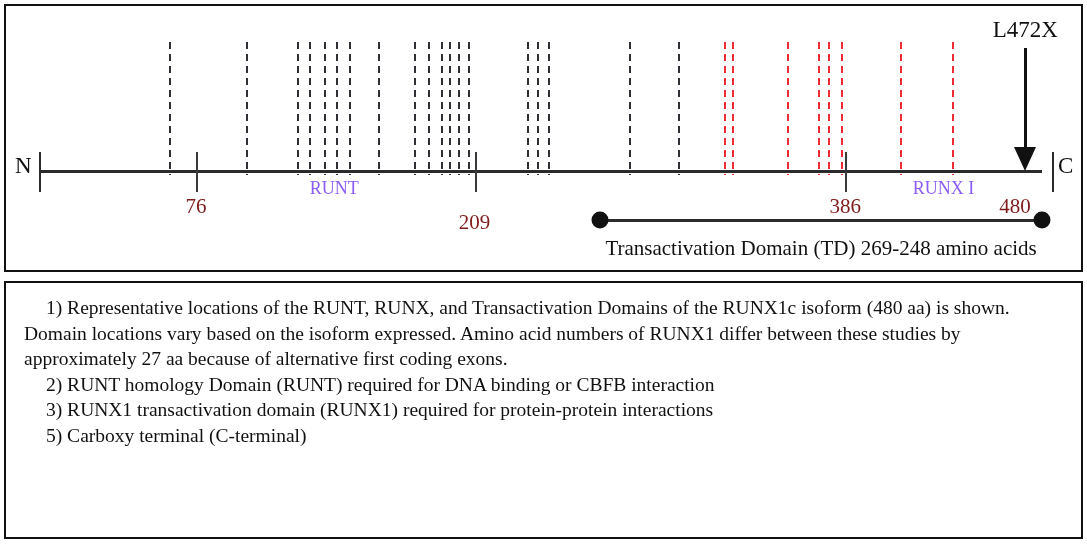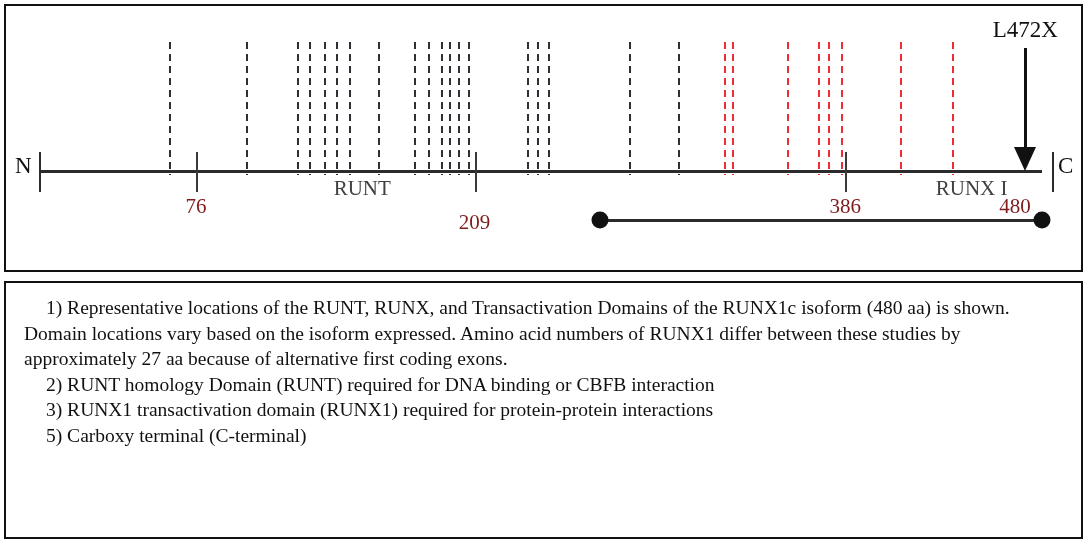--- a/index.html
+++ b/index.html
@@ -45,26 +45,25 @@
     position:absolute;
     font-size:21px;
     line-height:21px;
     text-align:center;
     white-space:nowrap;
     transform:translateX(-50%);
     color:#7f1d1d;
   }
   .domain-label{
     position:absolute;
-    font-size:21px;
+    font-size:18px;
     line-height:21px;
     white-space:nowrap;
     transform:translateX(-50%);
-    color:#404040;
-    margin-left:28px;
+    color:#8b5cf6;
   }
   .terminus-label{
     position:absolute;
     font-size:23px;
     line-height:23px;
     white-space:nowrap;
     color:#111;
   }
 
   
@@ -194,20 +193,21 @@
           <div class="domain-label" style="left: 937.585px; top: 172px; text-align: center;">RUNX I</div>
         </div>
 
       <div class="arrow-label" id="arrow-label" style="left: 1019.25px; top: 12px;">L472X</div>
       <div class="arrow-shaft" id="arrow-shaft" style="left: 1018.25px; top: 42px; height: 100px;"></div>
       <div class="arrow-head" id="arrow-head" style="left: 1008.25px; top: 141px;"></div>
 
       <div class="td-bar" id="td-bar" style="left: 594.177px; top: 213px; width: 441.823px;"></div>
       <div class="td-dot" id="td-dot-left" style="left: 594.177px; top: 214px;"></div>
       <div class="td-dot" id="td-dot-right" style="left: 1036px; top: 214px;"></div>
+      <div class="td-label" id="td-label" style="left: 815.089px; top: 231px;">Transactivation Domain (TD) 269-248 amino acids</div>
 
     </div>
   </div>
 
   <div class="panel" id="caption-panel">
     <div id="caption-body">
         <p class="cap-p">1) Representative locations of the RUNT, RUNX, and Transactivation Domains of the RUNX1c isoform (480 aa) is shown. Domain locations vary based on the isoform expressed. Amino acid numbers of RUNX1 differ between these studies by approximately 27 aa because of alternative first coding exons.</p>
         <p class="cap-p">2) RUNT homology Domain (RUNT) required for DNA binding or CBFB interaction</p>
         <p class="cap-p">3) RUNX1 transactivation domain (RUNX1) required for protein-protein interactions</p>
         <p class="cap-p">5) Carboxy terminal (C-terminal)</p>

